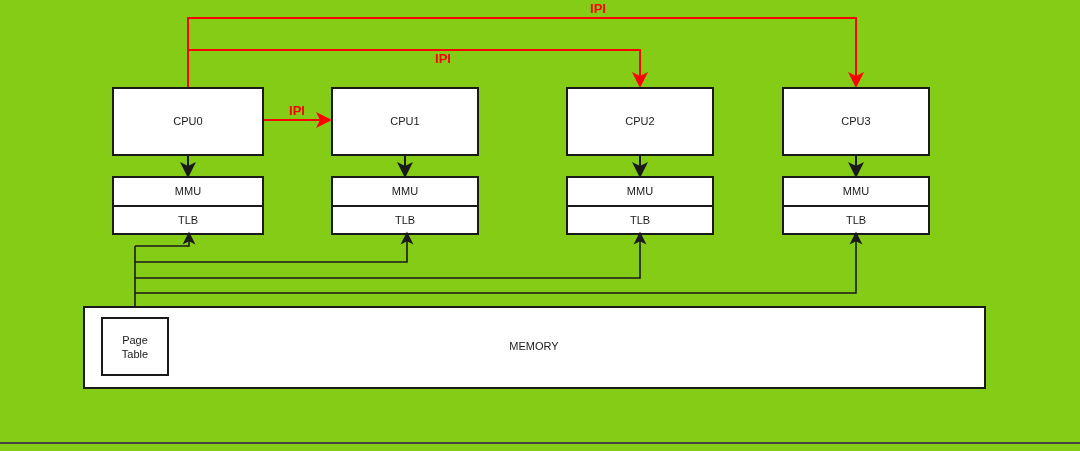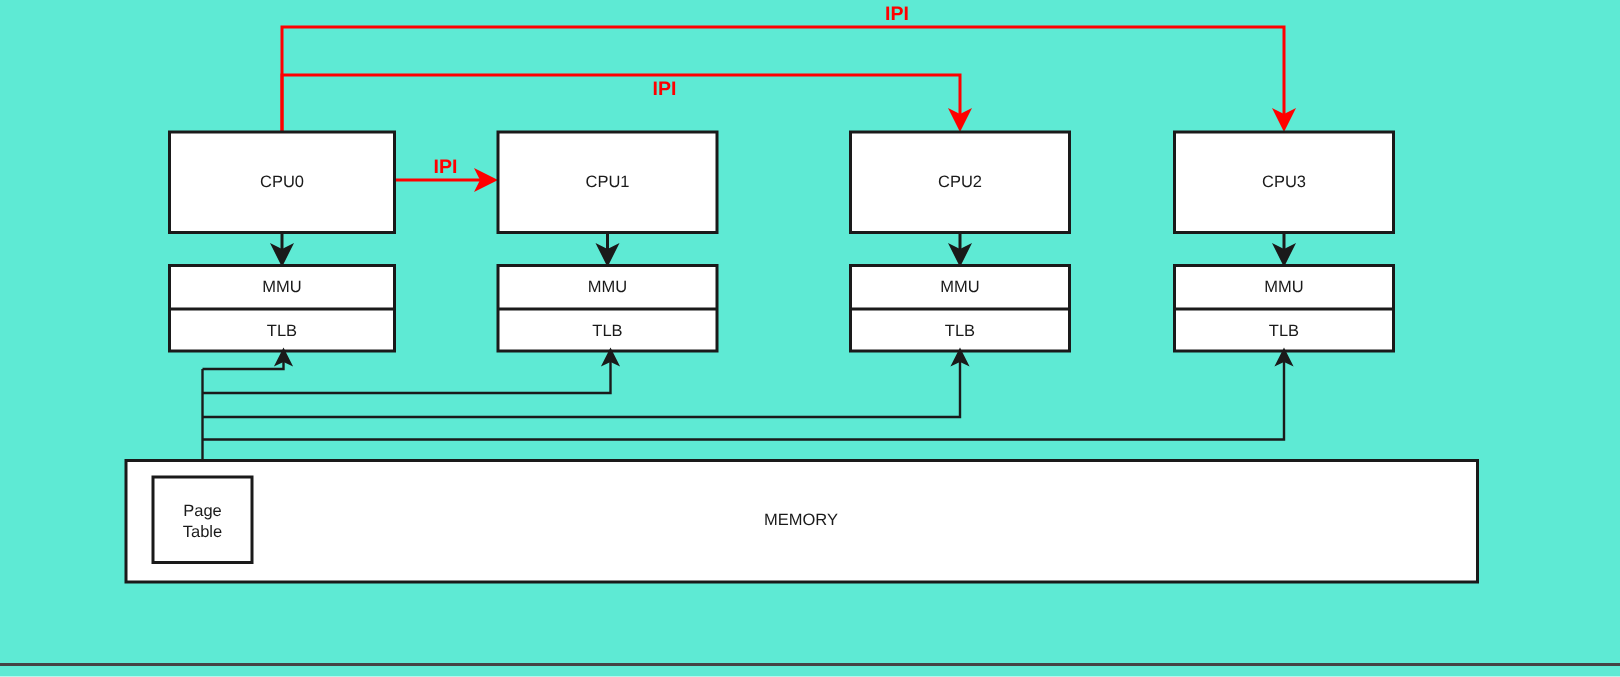--- a/index.html
+++ b/index.html
@@ -8,21 +8,21 @@
     padding: 0;
     background: #ffffff;
   }
   body {
     font-family: "Liberation Sans", "DejaVu Sans", sans-serif;
   }
   #canvas {
     position: relative;
     width: 1080px;
     height: 451px;
-    background: #5eead4;
+    background: #84cc16;
     overflow: hidden;
   }
   svg.layer {
     position: absolute;
     top: 0;
     left: 0;
     width: 1080px;
     height: 451px;
   }
   .box-label {

